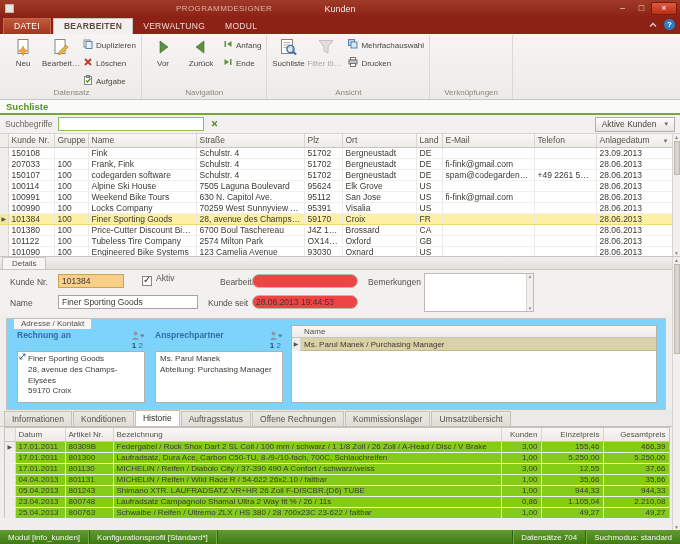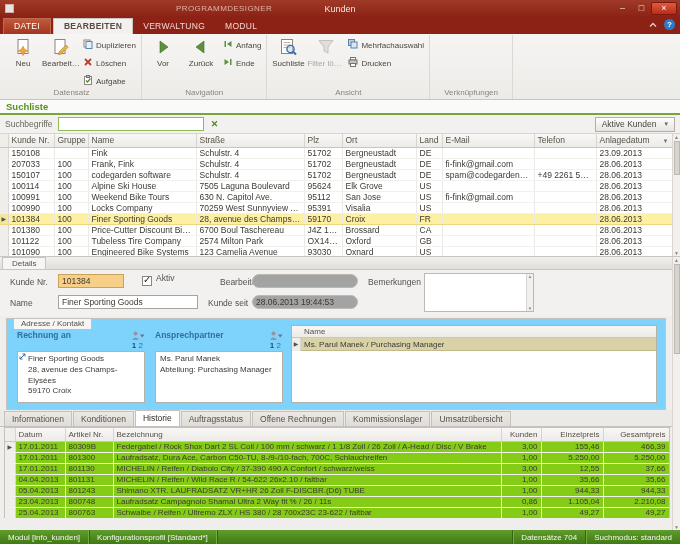--- a/index.html
+++ b/index.html
@@ -71,21 +71,21 @@
   .details-scroll { position:absolute; top:0; right:0; bottom:0; width:8px; background:#f1f0ee; border-left:1px solid #d8d5d0; display:flex; flex-direction:column; align-items:center; font-size:5px; color:#8a867f; }
   .details-scroll .thumb { width:6px; flex:0 0 90px; background:#d7d3cd; border:1px solid #bdb9b2; margin:1px 0; }
   .details-scroll .sp { flex:1; }
   .details-bar { flex:0 0 13px; background:linear-gradient(#f0efec,#e2dfda); border-bottom:1px solid #c9c5c0; display:flex; align-items:flex-end; padding-left:2px; }
   .details-tab { background:#f6f5f3; border:1px solid #c9c5c0; border-bottom:none; padding:1px 9px; font-size:8px; color:#55514a; }
 
   .form-area { flex:0 0 46px; background:#f2f1ef; position:relative; font-size:8.5px; color:#55504a; }
   .flabel { position:absolute; white-space:nowrap; }
   .fbox { position:absolute; height:14px; border:1px solid #a8a49d; background:#fff; padding:0 3px; line-height:13px; font-size:8.5px; color:#3c3934; overflow:hidden; white-space:nowrap; }
   .fbox.orange { background:#f8cf87; border-color:#c9a25c; }
-  .fbox.gray { background:#a3a3a3; border-color:#bdb9b2;border-radius:7px; }
+  .fbox.gray { background:#ef4444; border-color:#bdb9b2;border-radius:7px; }
   .checkbox { position:absolute; width:10px; height:10px; border:1px solid #8a867f; background:#fff; }
   .checkbox.checked::after { content:"✓"; position:absolute; top:-3px; left:0px; font-size:10px; color:#2f2c28; }
   .memo-box { position:absolute; left:424px; top:3px; width:110px; height:39px; background:#fff; border:1px solid #bdb9b2; }
   .memo-scroll { position:absolute; right:0; top:0; bottom:0; width:7px; background:#f1f0ee; border-left:1px solid #d8d5d0; display:flex; flex-direction:column; justify-content:space-between; align-items:center; font-size:4.5px; color:#8a867f; }
 
   .addr-group { margin:2px 6px 0; height:92px; border:1px solid #c5c1bb; background:#7dd3fc; position:relative; }
   .addr-tab { position:absolute; top:-1px; left:6px; background:#f7f6f4; border:1px solid #c5c1bb; border-bottom:none; padding:0 7px 1px; font-size:8px; color:#55514a; }
   .addr-col { position:absolute; top:10px; width:128px; }
   .addr-col.c1 { left:10px; } .addr-col.c2 { left:148px; }
   .addr-head { display:flex; align-items:center; gap:4px; height:12px; }

